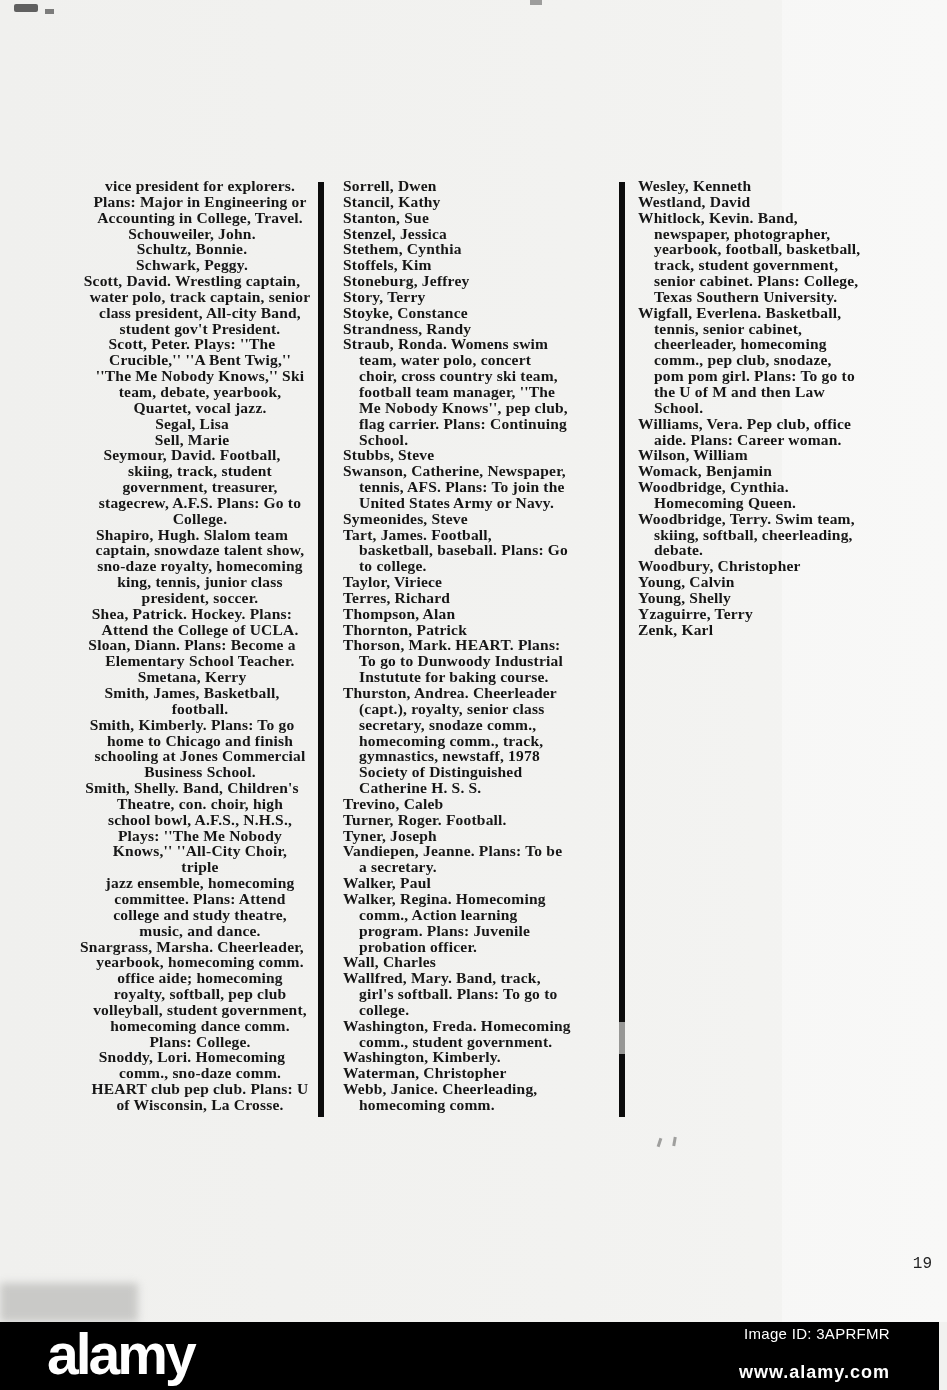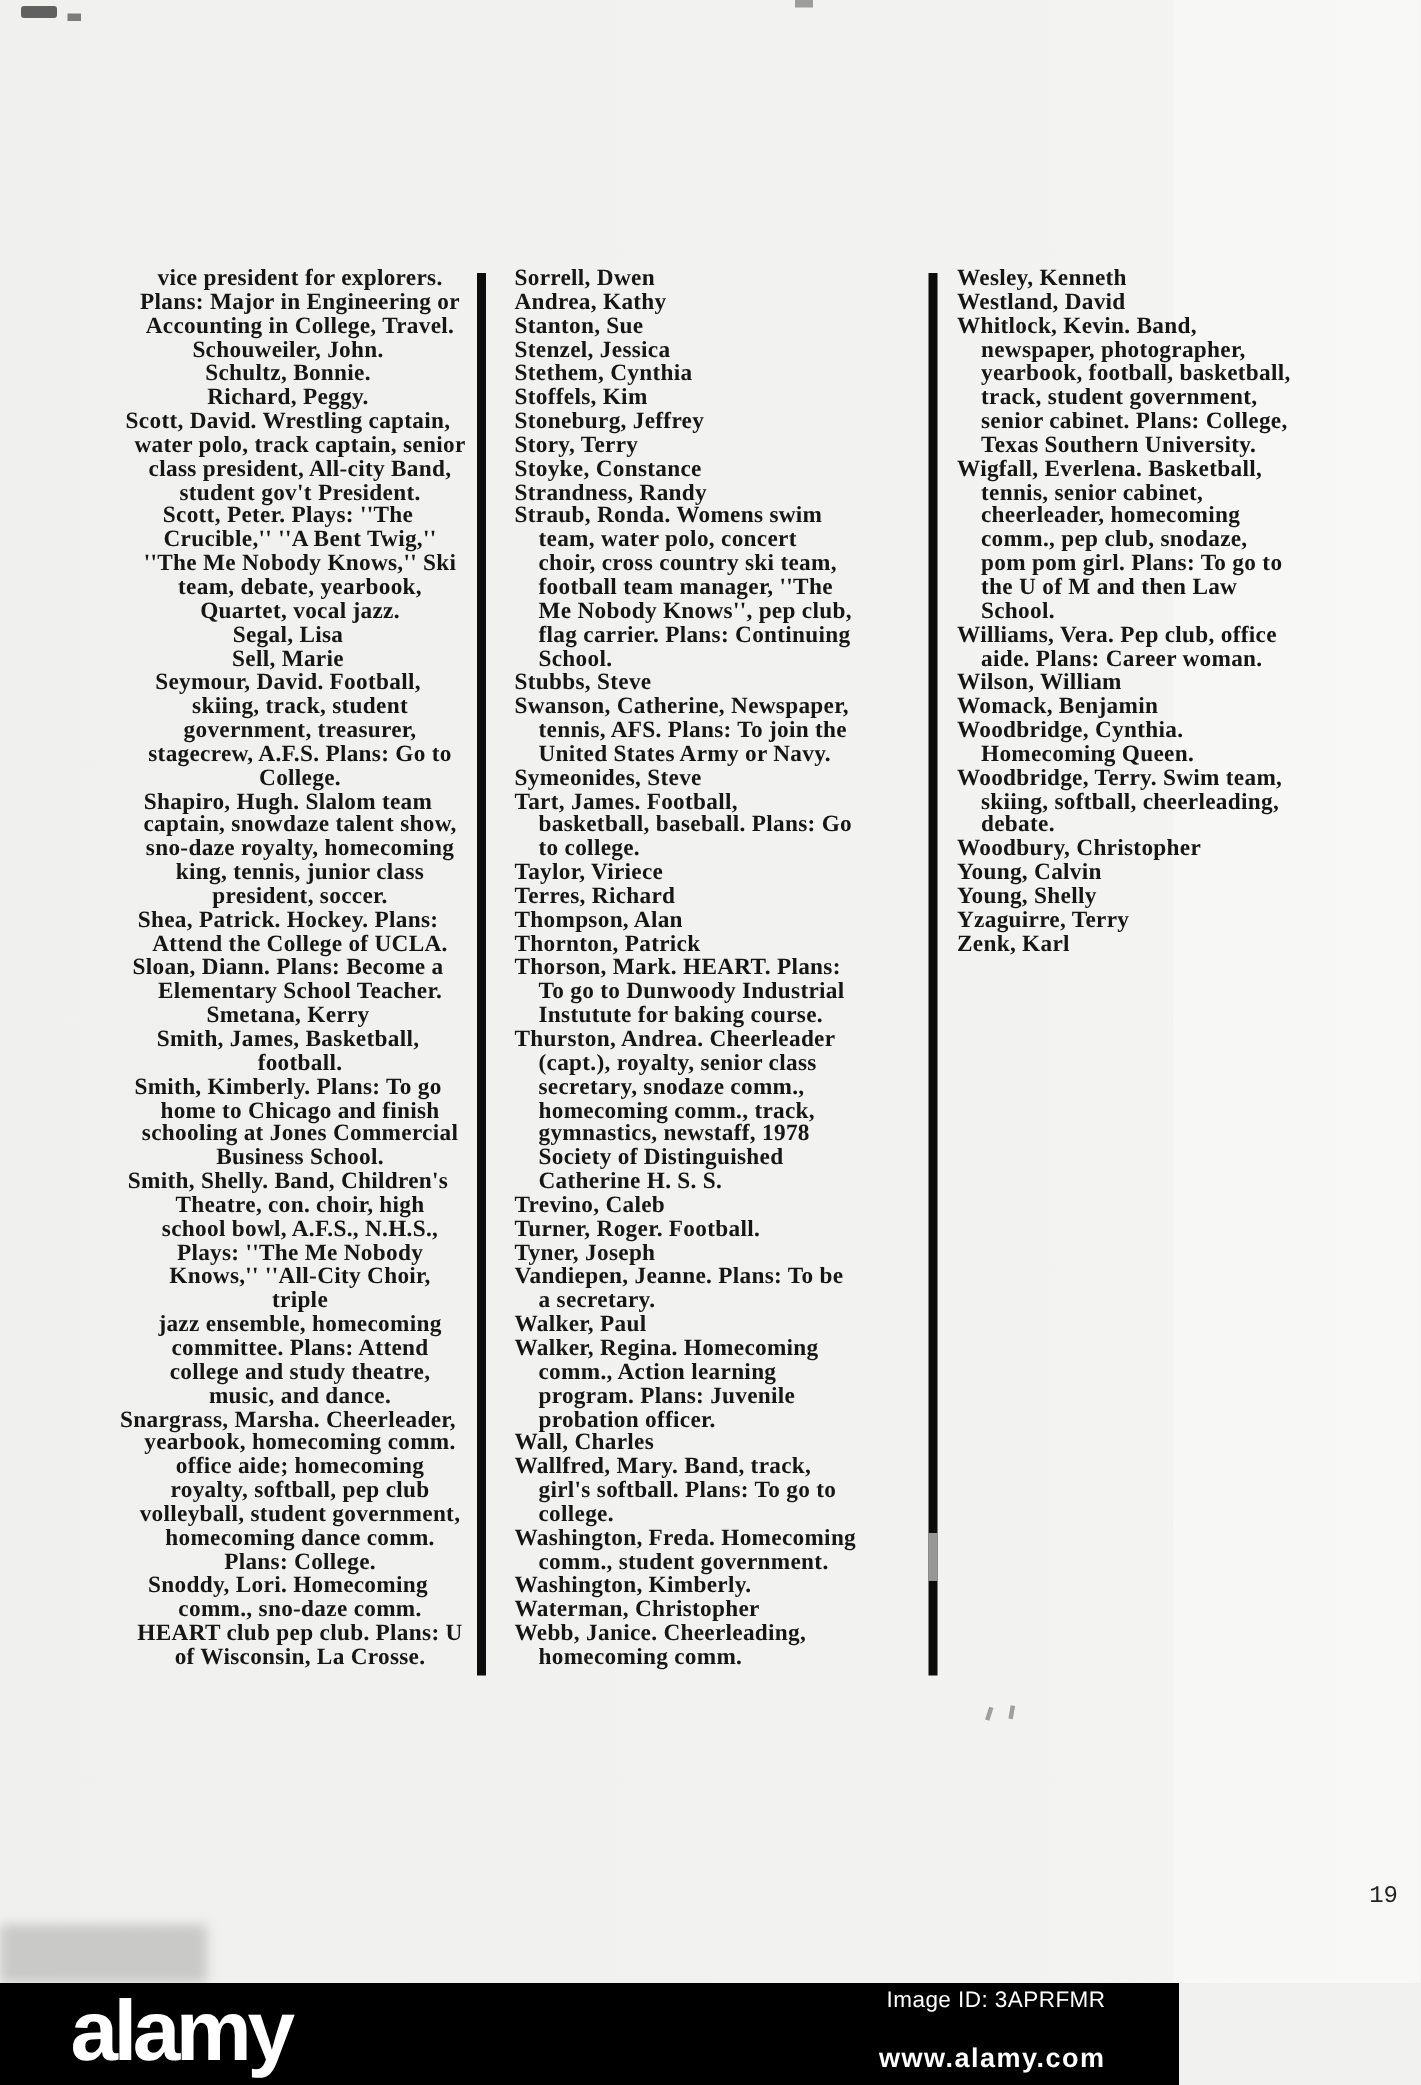--- a/index.html
+++ b/index.html
@@ -33,21 +33,21 @@
   .divider-fade{
     position:absolute;left:619px;top:1022px;width:6px;height:32px;
     background:#979795;
   }
   .page-number{
     position:absolute;left:890px;top:1255px;width:42px;text-align:right;
     font-family:Liberation Mono, monospace;
     font-size:16px;color:#232323;
   }
   .footer{
-    position:absolute;left:0;top:1322px;width:786px;height:68px;background:#000;
+    position:absolute;left:0;top:1322px;width:939px;height:68px;background:#000;
   }
   .footer-logo{
     position:absolute;left:47px;top:-1px;height:68px;line-height:66px;
     font-family:"Liberation Sans","DejaVu Sans",sans-serif;
     font-weight:bold;font-size:57px;letter-spacing:-3px;color:#fff;
   }
   .footer-meta{
     position:absolute;right:49px;top:3px;text-align:right;color:#fff;
     font-family:"Liberation Sans","DejaVu Sans",sans-serif;
   }
@@ -74,21 +74,21 @@
 <div class="mark-a"></div>
 <div class="mark-b"></div>
 <div class="mark-c"></div>
 
 <div class="col col-1">
     <div class="line indent">vice president for explorers.</div>
     <div class="line indent">Plans: Major in Engineering or</div>
     <div class="line indent">Accounting in College, Travel.</div>
     <div class="line">Schouweiler, John.</div>
     <div class="line">Schultz, Bonnie.</div>
-    <div class="line">Richard, Peggy.</div>
+    <div class="line">Schwark, Peggy.</div>
     <div class="line">Scott, David. Wrestling captain,</div>
     <div class="line indent">water polo, track captain, senior</div>
     <div class="line indent">class president, All-city Band,</div>
     <div class="line indent">student gov't President.</div>
     <div class="line">Scott, Peter. Plays: ''The</div>
     <div class="line indent">Crucible,'' ''A Bent Twig,''</div>
     <div class="line indent">''The Me Nobody Knows,'' Ski</div>
     <div class="line indent">team, debate, yearbook,</div>
     <div class="line indent">Quartet, vocal jazz.</div>
     <div class="line">Segal, Lisa</div>
@@ -132,21 +132,21 @@
     <div class="line indent">homecoming dance comm.</div>
     <div class="line indent">Plans: College.</div>
     <div class="line">Snoddy, Lori. Homecoming</div>
     <div class="line indent">comm., sno-daze comm.</div>
     <div class="line indent">HEART club pep club. Plans: U</div>
     <div class="line indent">of Wisconsin, La Crosse.</div>
   </div>
 <div class="divider divider-1"></div>
 <div class="col col-2">
     <div class="line">Sorrell, Dwen</div>
-    <div class="line">Andrea, Kathy</div>
+    <div class="line">Stancil, Kathy</div>
     <div class="line">Stanton, Sue</div>
     <div class="line">Stenzel, Jessica</div>
     <div class="line">Stethem, Cynthia</div>
     <div class="line">Stoffels, Kim</div>
     <div class="line">Stoneburg, Jeffrey</div>
     <div class="line">Story, Terry</div>
     <div class="line">Stoyke, Constance</div>
     <div class="line">Strandness, Randy</div>
     <div class="line">Straub, Ronda. Womens swim</div>
     <div class="line indent">team, water polo, concert</div>

